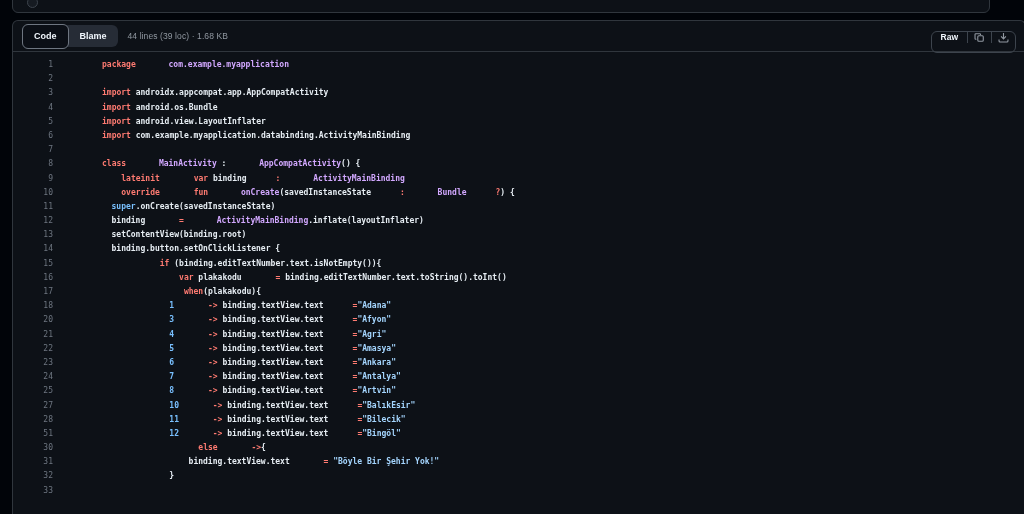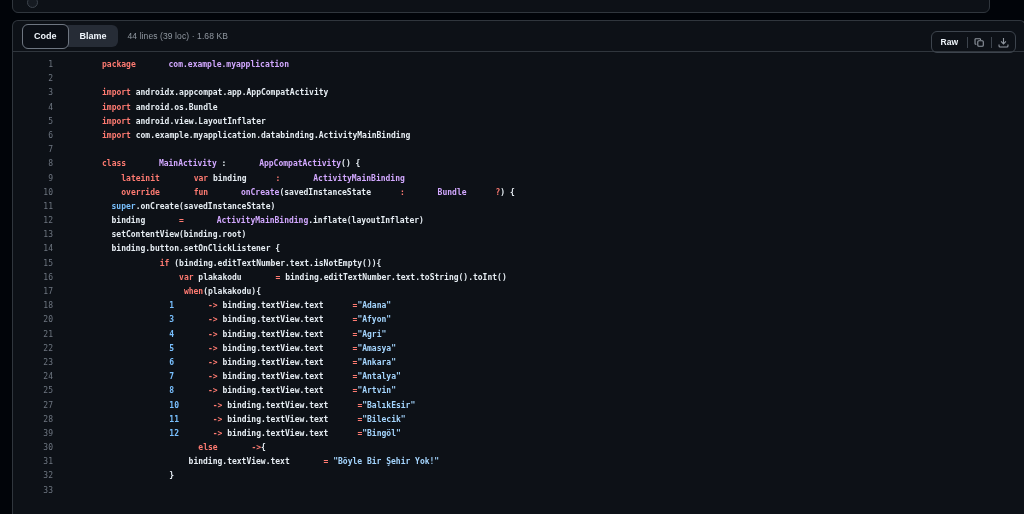--- a/index.html
+++ b/index.html
@@ -37,21 +37,21 @@
   }
   .seg-item.active {
     background:#0b0f16; border:1px solid #6e7681;
   }
 
   .file-info { font-size:8.5px; color:#9198a1; letter-spacing:.1px; }
 
   .spacer { flex:1; }
 
   .raw-group {
-    display:flex; align-items:center; height:22px;
+    display:flex; align-items:flex-start; height:22px;
     border:1px solid #3d444d; border-radius:6px; overflow:hidden;margin-top:12px;
   }
   .raw-btn {
     font-size:8.5px; font-weight:700; color:#f0f6fc; padding:0 9px;
     display:flex; align-items:center; cursor:pointer;
   }
   .icon-btn {
     width:24px; display:flex; align-items:center; justify-content:center;
     border-left:1px solid #3d444d; cursor:pointer;
   }
@@ -214,21 +214,21 @@
       </div>
       <div class="code-row">
         <span class="ln">27</span>
         <span class="lc"><span class="tk-p">                    </span><span class="tk-n">10</span><span class="tk-p"> </span><span class="tk-k">-&gt;</span><span class="tk-p"> binding.textView.text</span><span class="tk-k">=</span><span class="tk-s">"BalıkEsir"</span></span>
       </div>
       <div class="code-row">
         <span class="ln">28</span>
         <span class="lc"><span class="tk-p">                    </span><span class="tk-n">11</span><span class="tk-p"> </span><span class="tk-k">-&gt;</span><span class="tk-p"> binding.textView.text</span><span class="tk-k">=</span><span class="tk-s">"Bilecik"</span></span>
       </div>
       <div class="code-row">
-        <span class="ln">39</span>
+        <span class="ln">51</span>
         <span class="lc"><span class="tk-p">                    </span><span class="tk-n">12</span><span class="tk-p"> </span><span class="tk-k">-&gt;</span><span class="tk-p"> binding.textView.text</span><span class="tk-k">=</span><span class="tk-s">"Bingöl"</span></span>
       </div>
       <div class="code-row">
         <span class="ln">30</span>
         <span class="lc"><span class="tk-p">                    </span><span class="tk-k">else</span><span class="tk-p"> </span><span class="tk-k">-&gt;</span><span class="tk-p">{</span></span>
       </div>
       <div class="code-row">
         <span class="ln">31</span>
         <span class="lc"><span class="tk-p">                        binding.textView.text </span><span class="tk-k">=</span><span class="tk-p"> </span><span class="tk-s">"Böyle Bir Şehir Yok!"</span></span>
       </div>

